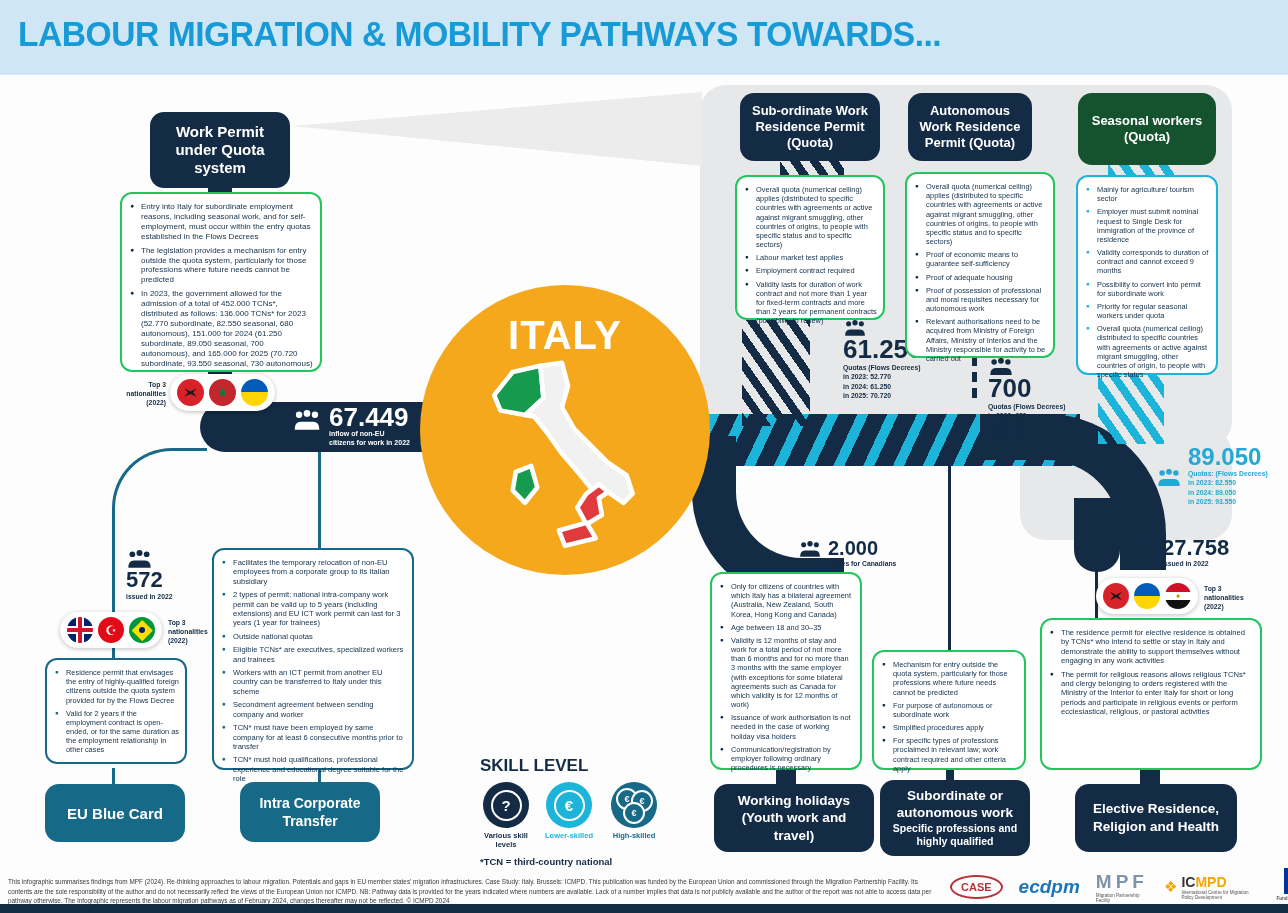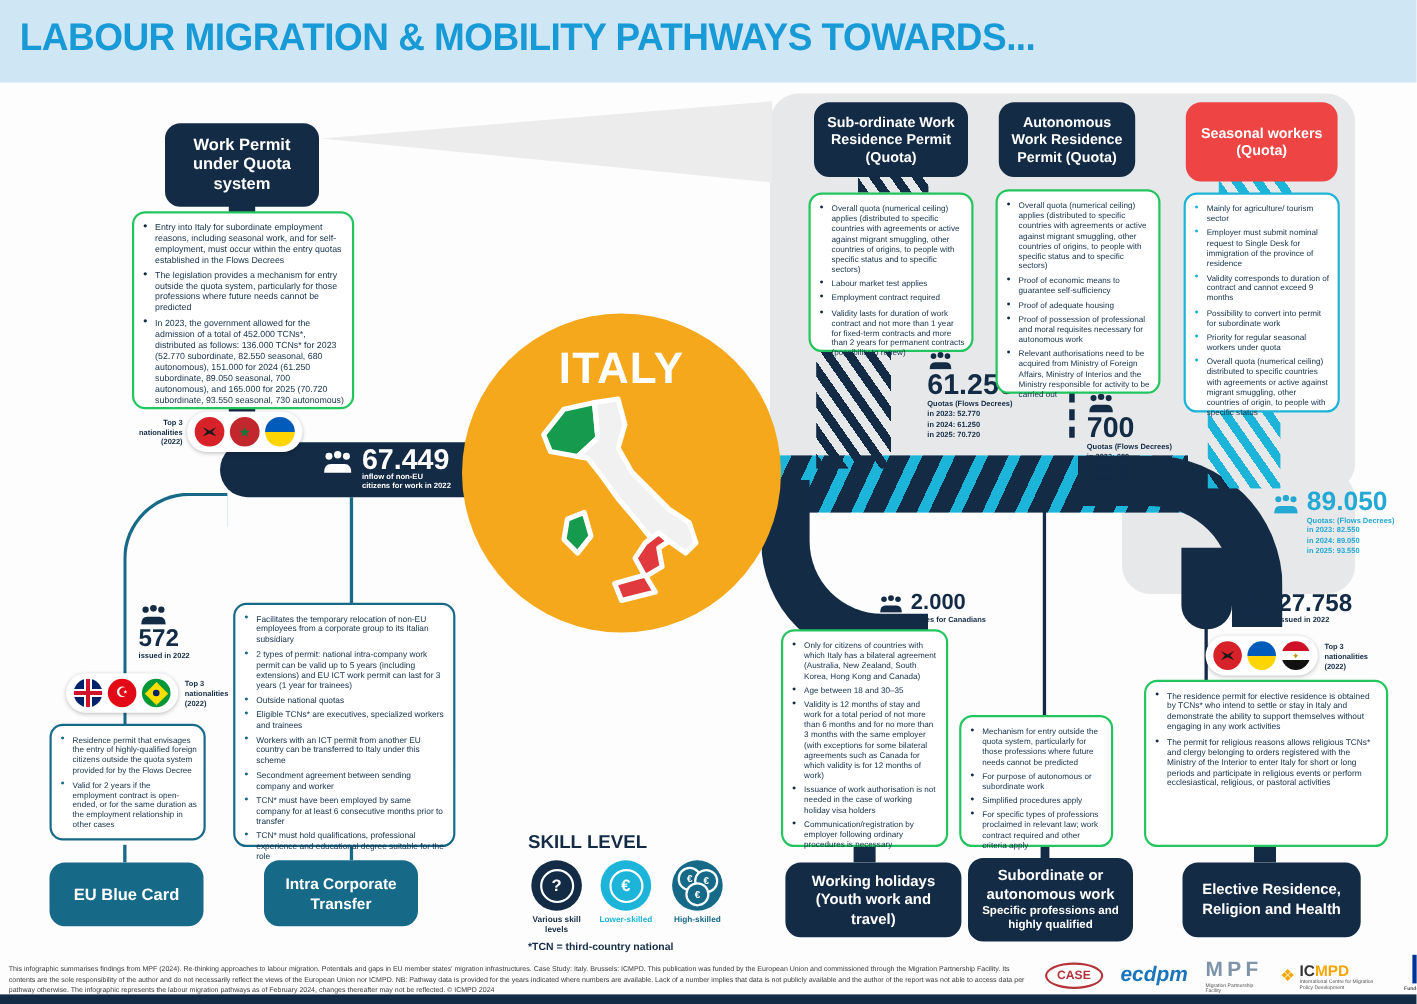--- a/index.html
+++ b/index.html
@@ -6,21 +6,21 @@
   #canvas{position:relative;width:1288px;height:913px;overflow:hidden;background:#fdfdfd;}
   .abs{position:absolute;}
   
   #titlebar{left:0;top:0;width:1288px;height:75px;background:#cfe6f4;}
   #main-title{left:18px;top:14px;font-size:35px;font-weight:800;color:#189ad6;letter-spacing:-0.5px;transform:scaleX(.96);transform-origin:left;white-space:nowrap;}
   
   .grey-panel{background:#e7e8e9;border-radius:26px;}
   
   .hdr{background:#132b45;color:#fff;border-radius:14px;display:flex;flex-direction:column;align-items:center;justify-content:center;text-align:center;font-weight:bold;z-index:4;padding:4px 6px;box-sizing:border-box;}
   .hdr.teal{background:#166a88;}
-  .hdr.cyan{background:#ef4444;}
+  .hdr.cyan{background:#14532d;}
   .card{background:#fff;border:2px solid #22c55e;border-radius:12px;box-sizing:border-box;padding:8px 6px 6px 6px;z-index:4;}
   .card.teal{border-color:#166a88;}
   .card ul{margin:0;padding:0 0 0 13px;list-style:none;}
   .card li{position:relative;margin:0 0 4px 0;color:#13304b;line-height:1.24;}
   .card li::before{content:"●";position:absolute;left:-11px;top:0;font-size:0.85em;color:#132b45;}
   .card.cyanb li::before{color:#1cb4d9;}
   .card.tealb li::before{color:#166a88;}
   
   .navy{background:#132b45;}
   .striped-band{background:repeating-linear-gradient(115deg,#132b45 0 17px,#1cb4d9 17px 27px);}
@@ -205,21 +205,21 @@
         <circle cx="26" cy="5" r="3.6"></circle>
         <path d="M3 22 q0-9 7-9 l14 0 q7 0 7 9 z"></path>
       </svg>
     <div class="stat-value" style="font-size:26px;line-height:1.05;">700</div>
     <div class="stat-small">Quotas (Flows Decrees)</div>
     <div class="stat-small">in 2023: 680</div>
     <div class="stat-small">in 2024: 700</div>
     <div class="stat-small">in 2025: 730</div>
   </div>
 
-  <div class="abs" style="left:1156px;top:444px;z-index:3;display:flex;gap:6px;">
+  <div class="abs" style="left:1156px;top:444px;z-index:3;display:flex;gap:6px;align-items:center;">
     <svg class="ppl" width="26" height="17" viewBox="0 0 34 22" fill="#23a9d3" style="margin-top:6px;">
         <circle cx="8" cy="5" r="3.6"></circle>
         <circle cx="17" cy="3.5" r="3.8"></circle>
         <circle cx="26" cy="5" r="3.6"></circle>
         <path d="M3 22 q0-9 7-9 l14 0 q7 0 7 9 z"></path>
       </svg>
     <div>
       <div class="stat-value cyan-text" style="font-size:24px;line-height:1.05;">89.050</div>
       <div class="stat-small cyan-text">Quotas: (Flows Decrees)</div>
       <div class="stat-small cyan-text">in 2023: 82.550</div>
@@ -313,21 +313,21 @@
       <li>Age between 18 and 30–35</li>
       <li>Validity is 12 months of stay and work for a total period of not more than 6 months and for no more than 3 months with the same employer (with exceptions for some bilateral agreements such as Canada for which validity is for 12 months of work)</li>
       <li>Issuance of work authorisation is not needed in the case of working holiday visa holders</li>
       <li>Communication/registration by employer following ordinary procedures is necessary</li>
     </ul>
   </div>
   <div class="abs hdr" style="left:714px;top:784px;width:160px;height:68px;font-size:13.5px;line-height:1.3;">
     <span>Working holidays (Youth work and travel)</span>
   </div>
 
-  <div class="abs card" style="left:872px;top:650px;width:140px;height:120px;font-size:7.4px;">
+  <div class="abs card" style="left:872px;top:650px;width:154px;height:120px;font-size:7.4px;">
     <ul>
       <li>Mechanism for entry outside the quota system, particularly for those professions where future needs cannot be predicted</li>
       <li>For purpose of autonomous or subordinate work</li>
       <li>Simplified procedures apply</li>
       <li>For specific types of professions proclaimed in relevant law; work contract required and other criteria apply</li>
     </ul>
   </div>
   <div class="abs hdr" style="left:880px;top:780px;width:150px;height:76px;font-size:13.5px;line-height:1.25;">
     <span>Subordinate or autonomous work</span>
     <span style="font-size:10.5px;font-weight:600;">Specific professions and highly qualified</span>

